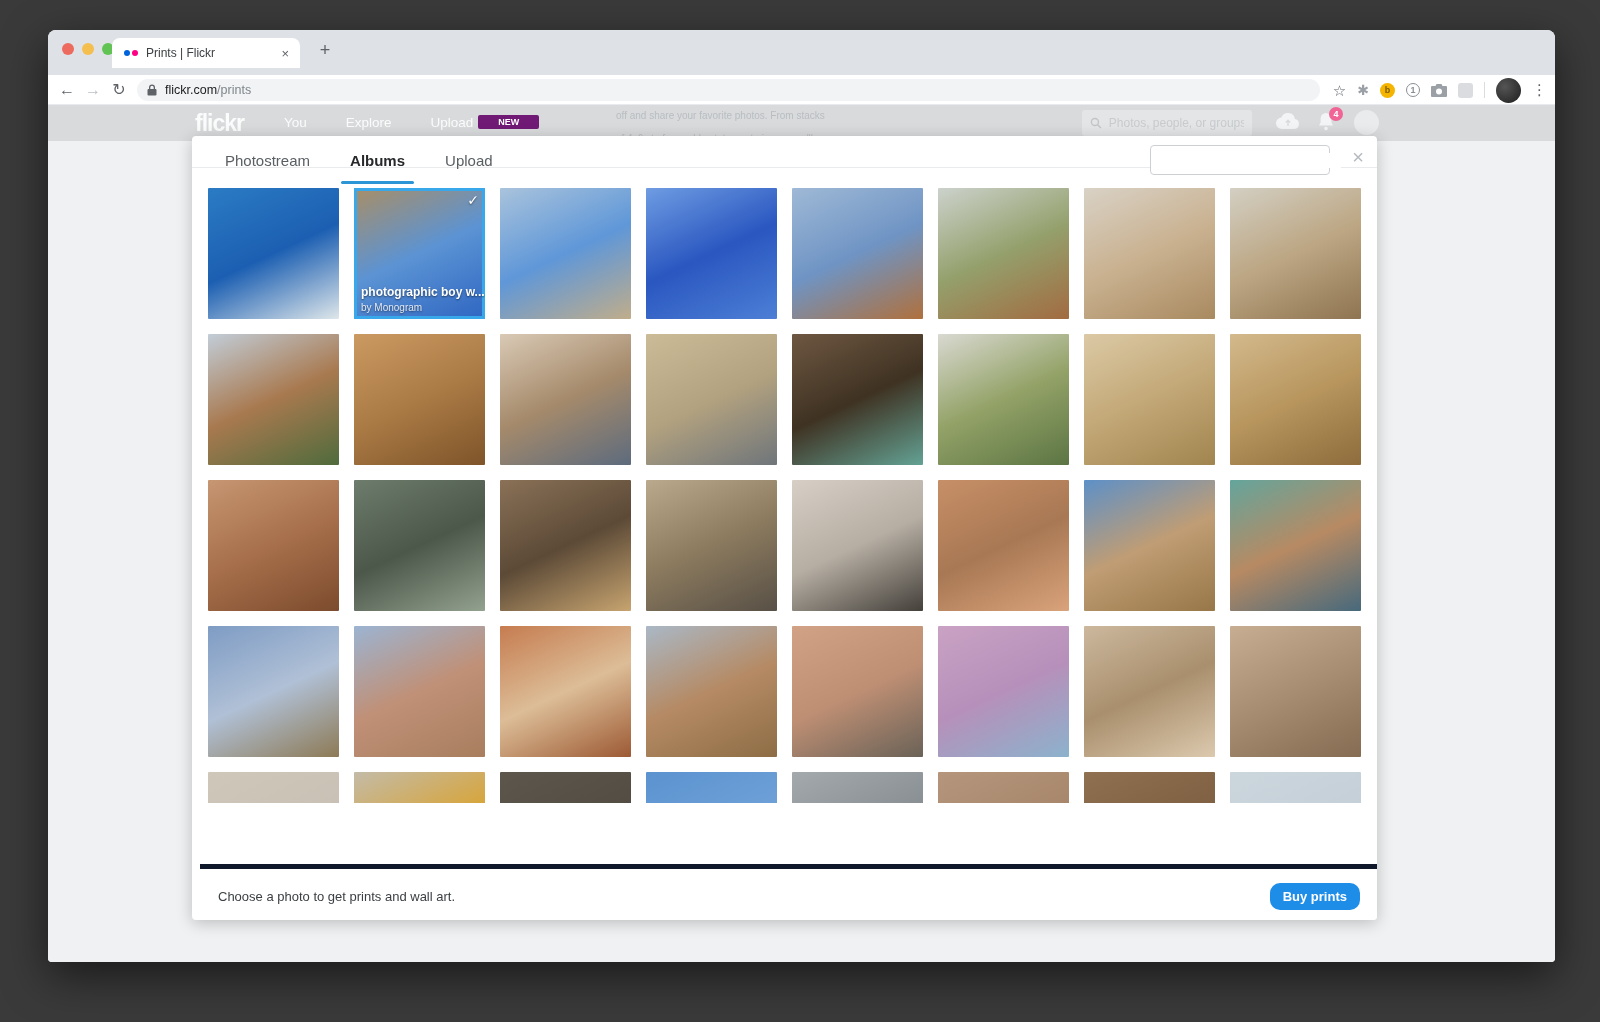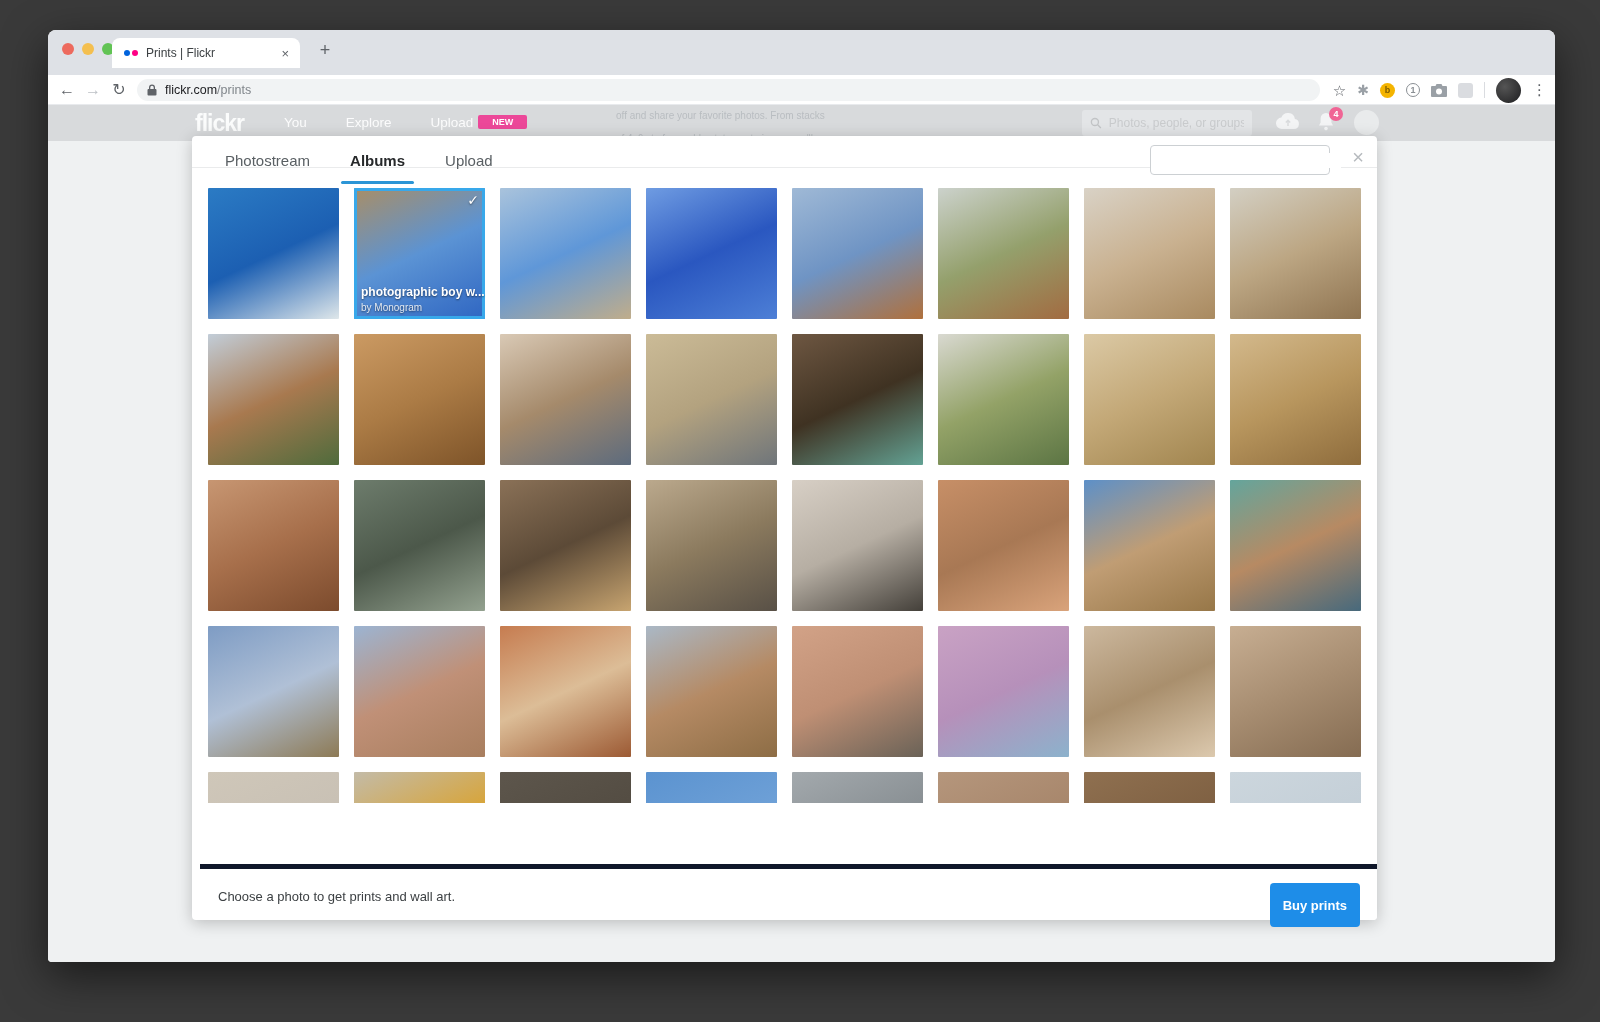--- a/index.html
+++ b/index.html
@@ -41,21 +41,21 @@
   .ci-sep { width:1px; height:16px; background:#dadce0; }
   .ci-avatar { width:25px; height:25px; border-radius:50%; background:radial-gradient(circle at 35% 35%, #555, #1d1d1f); }
   .ci-kebab { font-size:15px; color:#5f6368; letter-spacing:0; }
 
   
   .page { position:relative; height:864px; background:#eff1f2; }
   .fheader { position:relative; height:36px; background:#d8dadc; }
   .flogo { position:absolute; left:147px; top:5px; font-size:23px; font-weight:bold; letter-spacing:-1px; color:#fbfcfc; }
   .fnav { position:absolute; left:236px; top:10px; display:flex; gap:39px; }
   .fnav span { font-size:13.5px; color:rgba(255,255,255,.92); }
-  .fnav .badge { background:#ec4899; color:#fff; font-size:9px; font-weight:bold; border-radius:2px; padding:2px 14px; margin-left:5px; vertical-align:2px; }
+  .fnav .badge { background:#701a75; color:#fff; font-size:9px; font-weight:bold; border-radius:2px; padding:2px 20px; margin-left:5px; vertical-align:2px; }
   .fsearch { position:absolute; left:1034px; top:5px; width:170px; height:26px; background:#e3e5e7; border-radius:3px; display:flex; align-items:center; padding:0 8px; }
   .fsearch .ph { font-size:12px; color:#c9cbcd; margin-left:7px; white-space:nowrap; overflow:hidden; }
   .ficon { position:absolute; top:7px; }
   .f-cloud { left:1228px; }
   .f-bell { left:1269px; }
   .f-badge { position:absolute; left:1281px; top:2px; min-width:14px; height:14px; border-radius:7px; background:#f06595; color:#fff; font-size:9px; font-weight:bold; display:flex; align-items:center; justify-content:center; padding:0 3px; }
   .f-avatar { position:absolute; left:1306px; top:5px; width:25px; height:25px; border-radius:50%; background:#e9ebec; }
   .bgcol { position:absolute; font-size:10px; line-height:22.5px; color:#b9bdc1; white-space:nowrap; }
   .bgcol.c1 { left:254px; } .bgcol.c2 { left:568px; } .bgcol.c3 { left:952px; }
 
@@ -77,21 +77,21 @@
   .grid-viewport { position:relative; height:635px; overflow:hidden; padding:20px 16px 0 16px; }
   .grid { display:grid; grid-template-columns:repeat(8,131px); gap:15px; }
   .photo { width:131px; height:131px; position:relative; border-radius:1px; }
   .photo.selected { box-shadow:inset 0 0 0 3px #38a8ea; }
   .photo .check { position:absolute; top:4px; right:6px; color:#fff; font-size:14px; font-weight:bold; text-shadow:0 1px 2px rgba(0,0,0,.45); }
   .photo .cap { position:absolute; left:7px; bottom:20px; color:#fff; font-size:12px; font-weight:bold; text-shadow:0 1px 2px rgba(0,0,0,.55); white-space:nowrap; }
   .photo .by { position:absolute; left:7px; bottom:6px; color:rgba(255,255,255,.85); font-size:10px; text-shadow:0 1px 2px rgba(0,0,0,.5); }
 
   .m-footer { position:absolute; left:8px; right:0; bottom:0; height:56px; background:#fff; border-top:5px solid #0f172a; border-radius:0 0 4px 4px; }
   .footer-text { position:absolute; left:18px; top:20px; font-size:13px; color:#3c4043; }
-  .buy-btn { position:absolute; right:17px; top:14px; height:44px; padding:5px 13px; background:#1e8de8; border:none; border-radius:4px;
+  .buy-btn { position:absolute; right:17px; top:14px; height:27px; padding:5px 13px; background:#1e8de8; border:none; border-radius:10px;
     color:#fff; font-size:13px; font-weight:bold; font-family:inherit; }
 </style>
 </head>
 <body>
 
 <div class="window">
 
   <div class="tabbar">
     <div class="traffic">
       <span class="t-red"></span>

